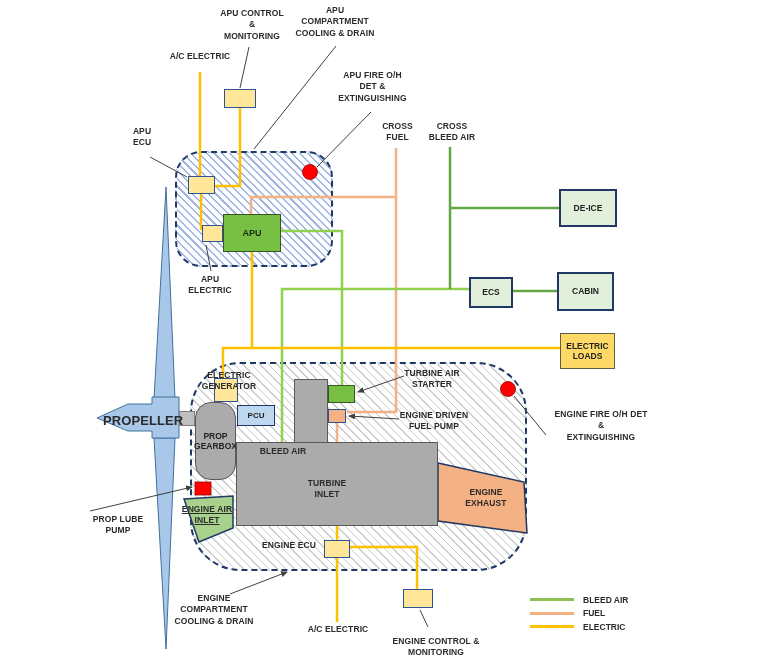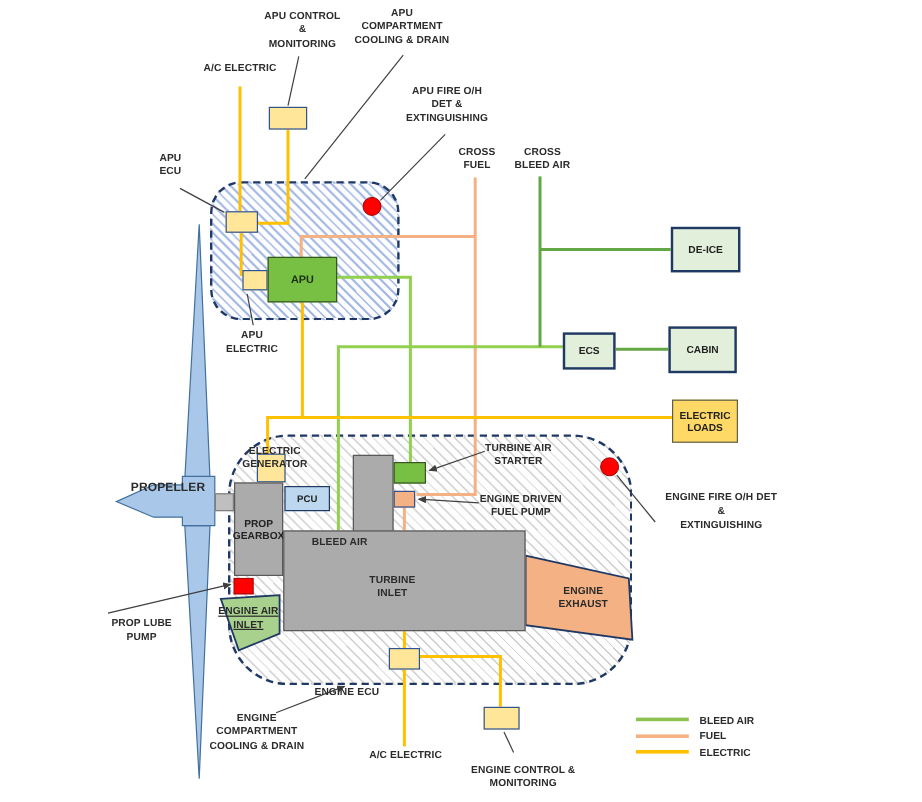--- a/index.html
+++ b/index.html
@@ -103,21 +103,21 @@
   <div class="bx greenbx" style="left:223px;top:214px;width:58px;height:38px;font-size:9px;">APU</div>
 
   <div class="bx pale" style="left:559px;top:189px;width:58px;height:38px;">DE-ICE</div>
   <div class="bx pale" style="left:469px;top:277px;width:44px;height:31px;">ECS</div>
   <div class="bx pale" style="left:557px;top:272px;width:57px;height:39px;">CABIN</div>
   <div class="bx loads" style="left:560px;top:333px;width:55px;height:36px;">ELECTRIC
 LOADS</div>
 
   <div class="bx tan" style="left:214px;top:378px;width:24px;height:24px;"></div>
   <div class="bx bluebx" style="left:237px;top:405px;width:38px;height:21px;">PCU</div>
-  <div class="bx graybx" style="left:195px;top:402px;width:41px;height:78px;">PROP
+  <div class="bx graybx" style="left:195px;top:402px;width:41px;height:78px;border-radius:16px;">PROP
 GEARBOX</div>
   <div class="bx" style="left:179px;top:411px;width:16px;height:15px;background:#BFBFBF;border:1px solid #7F7F7F;"></div>
   <div class="bx graybx" style="left:294px;top:379px;width:34px;height:64px;"></div>
   <div class="bx graybx" style="left:236px;top:442px;width:202px;height:84px;"></div>
   <div class="bx greenbx" style="left:328px;top:385px;width:27px;height:18px;"></div>
   <div class="bx" style="left:328px;top:409px;width:18px;height:14px;background:#F4B183;"></div>
 
   <div class="bx tan" style="left:324px;top:540px;width:26px;height:18px;"></div>
   <div class="bx tan" style="left:403px;top:589px;width:30px;height:19px;"></div>
 
@@ -150,28 +150,28 @@
   <div class="lbl" style="left:396px;top:410px;width:76px;">ENGINE DRIVEN
 FUEL PUMP</div>
   <div class="lbl" style="left:86px;top:514px;width:64px;">PROP LUBE
 PUMP</div>
   <div class="lbl" style="left:168px;top:593px;width:92px;">ENGINE
 COMPARTMENT
 COOLING &amp; DRAIN</div>
   <div class="lbl" style="left:300px;top:624px;width:76px;">A/C ELECTRIC</div>
   <div class="lbl" style="left:390px;top:636px;width:92px;">ENGINE CONTROL &amp;
 MONITORING</div>
-  <div class="lbl" style="left:103px;top:400px;width:74px;font-size:10px;z-index:5;">PROPELLER</div>
+  <div class="lbl" style="left:103px;top:412px;width:74px;font-size:13px;z-index:5;">PROPELLER</div>
   <div class="lbl" style="left:178px;top:504px;width:58px;z-index:5;text-decoration:underline;">ENGINE AIR
 INLET</div>
   <div class="lbl" style="left:287px;top:478px;width:80px;z-index:5;">TURBINE
 INLET</div>
   <div class="lbl" style="left:452px;top:487px;width:68px;z-index:5;">ENGINE
 EXHAUST</div>
-  <div class="lbl" style="left:258px;top:540px;width:62px;margin-top:31px;">ENGINE ECU</div>
+  <div class="lbl" style="left:258px;top:540px;width:62px;">ENGINE ECU</div>
 
   <div class="legend">
     <div class="row">
       <span class="sw" style="background:#8CC152;"></span>
       <span class="lg-label">BLEED AIR</span>
     </div>
     <div class="row">
       <span class="sw" style="background:#F4B183;"></span>
       <span class="lg-label">FUEL</span>
     </div>

